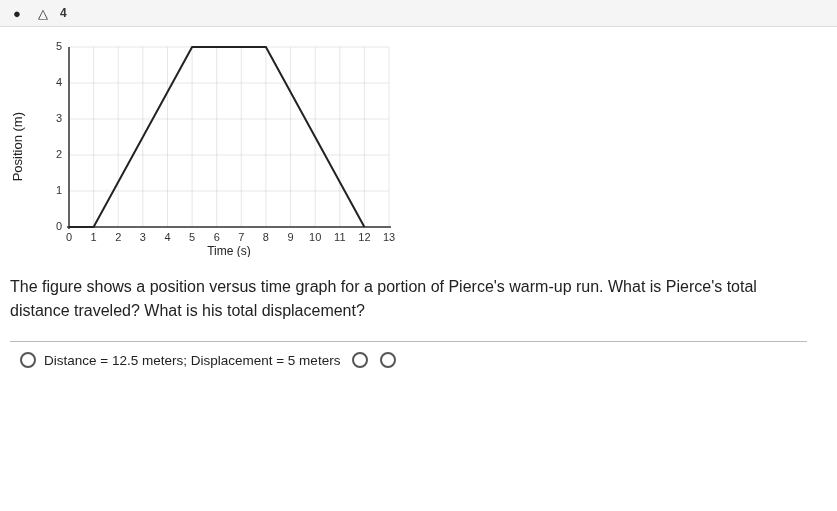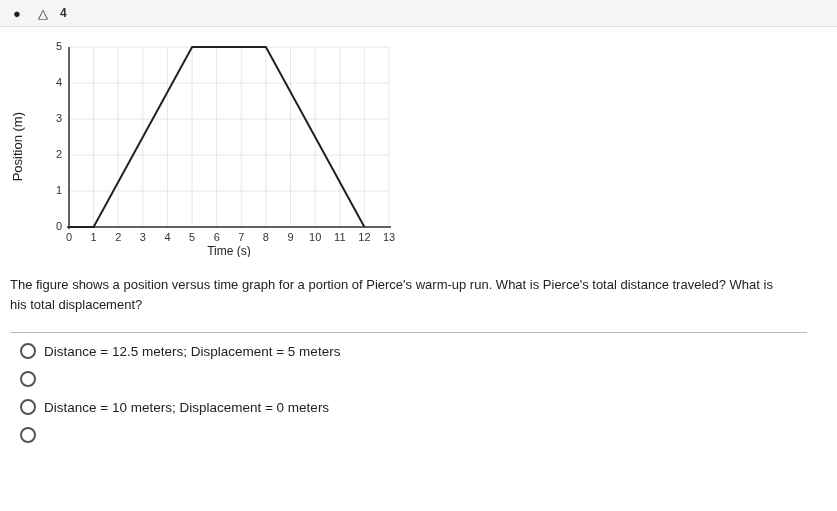--- a/index.html
+++ b/index.html
@@ -62,34 +62,34 @@
       height: 220px;
     }
 
     .chart-svg {
       width: 380px;
       height: 220px;
     }
 
     .question-text {
       margin: 8px 0 14px 0;
-      font-size: 13px;
+      font-size: 16px;
       line-height: 1.5;
       max-width: 780px;
     }
 
     .divider {
       border: none;
       border-top: 1px solid #bbb;
       margin: 4px 0 10px 0;
     }
 
     .options-list {
       display: flex;
-      flex-direction: column;
+      flex-direction: row;
       gap: 12px;
       padding-left: 10px;
     }
 
     .option-item {
       display: flex;
       align-items: center;
       gap: 8px;
       font-size: 13.5px;
       cursor: pointer;
@@ -185,24 +185,20 @@
 
     <label class="option-item">
       <span class="radio-circle"></span>
       <span>Distance = 12.5 meters; Displacement = 5 meters</span>
     </label>
 
     <label class="option-item">
       <span class="radio-circle"></span>
     </label>
 
-    <label class="option-item">
-      <span class="radio-circle"></span>
-      <span>Distance = 10 meters; Displacement = 0 meters</span>
-    </label>
 
     <label class="option-item">
       <span class="radio-circle"></span>
     </label>
 
   </div>
 
 </div>
 
 </body></html>

